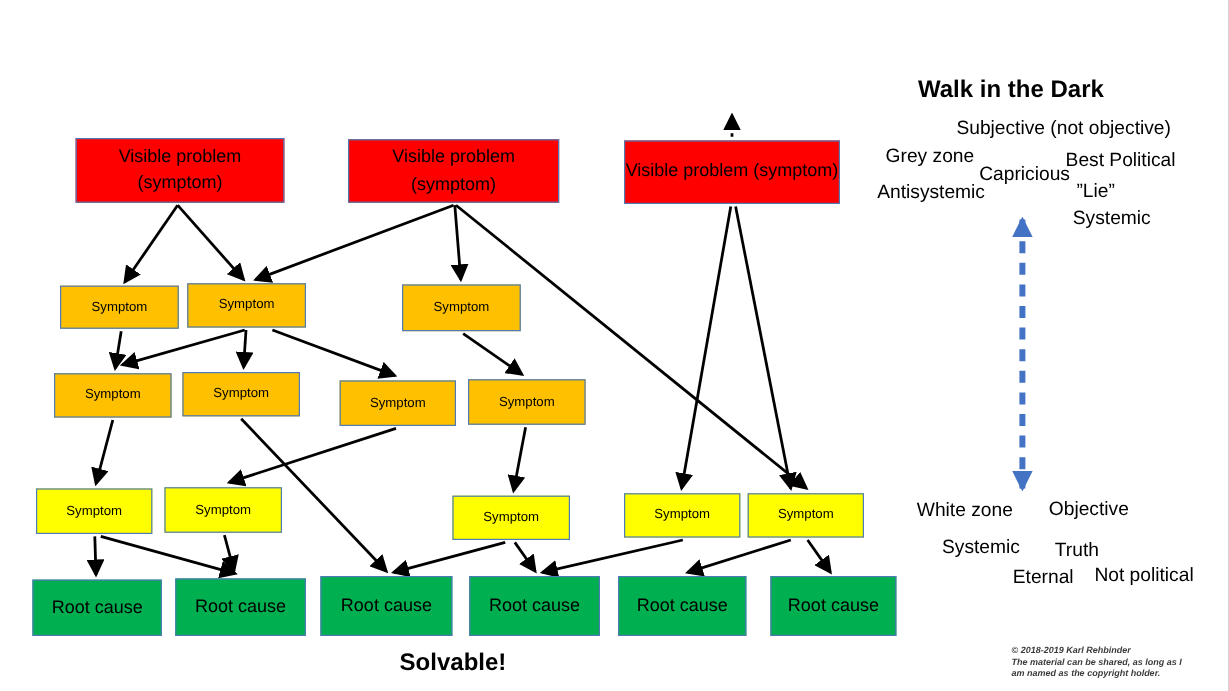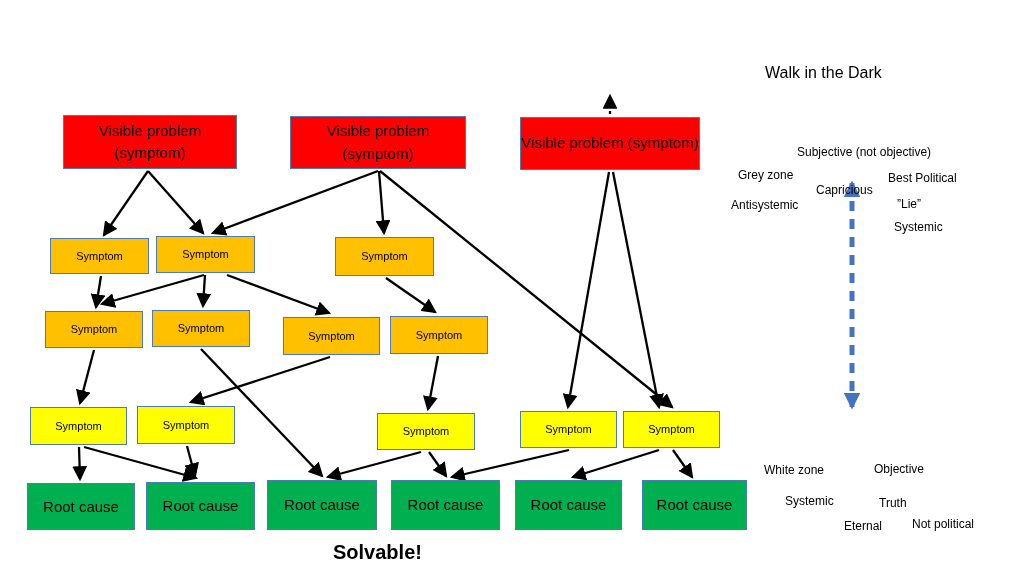--- a/index.html
+++ b/index.html
@@ -9,22 +9,22 @@
   svg.arrows{position:absolute;left:0;top:0;width:1024px;height:576px;pointer-events:none;}
   .title{position:absolute;left:36px;top:24px;font-size:28px;font-weight:500;letter-spacing:-0.5px;white-space:nowrap;}
   .biglabel{position:absolute;font-size:20px;font-weight:bold;white-space:nowrap;}
   .bx{position:absolute;border:1.6px solid #4e7ab5;display:flex;align-items:center;justify-content:center;
       text-align:center;line-height:1.3;}
   .purple{background:#7030A0;font-size:15px;line-height:1.6;}
   .red{background:#fe0000;font-size:15px;line-height:1.5;}
   .orange{background:#FFC000;font-size:11px;}
   .yellow{background:#FFFF00;font-size:11px;}
   .green{background:#00B050;font-size:15px;}
-  .rp{position:absolute;font-size:12px;white-space:nowrap;margin-top:46px;}
-  .rp-title{position:absolute;font-size:16px;font-weight:normal;white-space:nowrap;}
+  .rp{position:absolute;font-size:16px;white-space:nowrap;}
+  .rp-title{position:absolute;font-size:20px;font-weight:bold;white-space:nowrap;}
   .copyright{position:absolute;left:843px;top:537px;font-size:7.5px;line-height:9.5px;
              font-weight:bold;font-style:italic;color:#3b3b3b;white-space:nowrap;}
 </style>
 </head>
 <body>
 
 <div class="stage">
 
   <svg class="arrows">
     <defs>
@@ -103,14 +103,19 @@
   <div class="rp" style="left:897px;top:151px;">”Lie”</div>
   <div class="rp" style="left:894px;top:174px;">Systemic</div>
 
   <div class="rp" style="left:764px;top:417px;">White zone</div>
   <div class="rp" style="left:874px;top:416px;">Objective</div>
   <div class="rp" style="left:785px;top:448px;">Systemic</div>
   <div class="rp" style="left:879px;top:450px;">Truth</div>
   <div class="rp" style="left:844px;top:473px;">Eternal</div>
   <div class="rp" style="left:912px;top:471px;">Not political</div>
 
+  <div class="copyright">
+    <div>© 2018-2019 Karl Rehbinder</div>
+    <div>The material can be shared, as long as I</div>
+    <div>am named as the copyright holder.</div>
+  </div>
 
 </div>
 
 </body></html>

